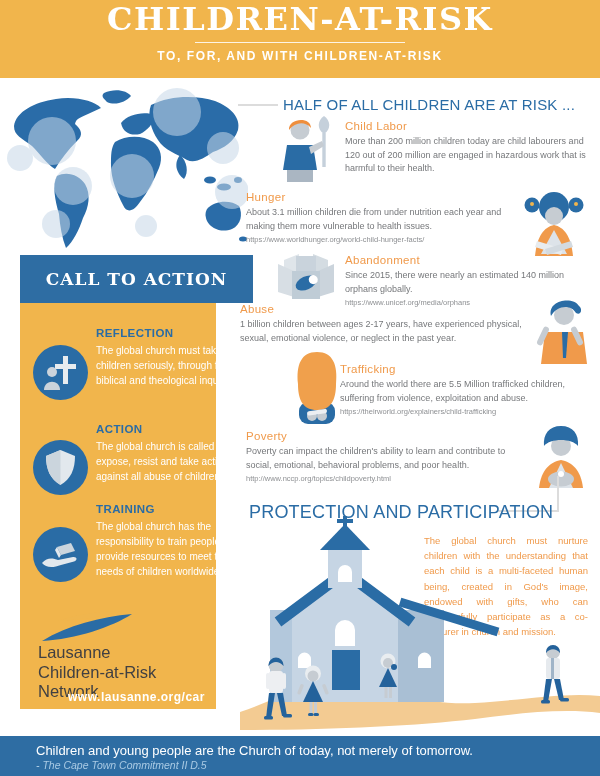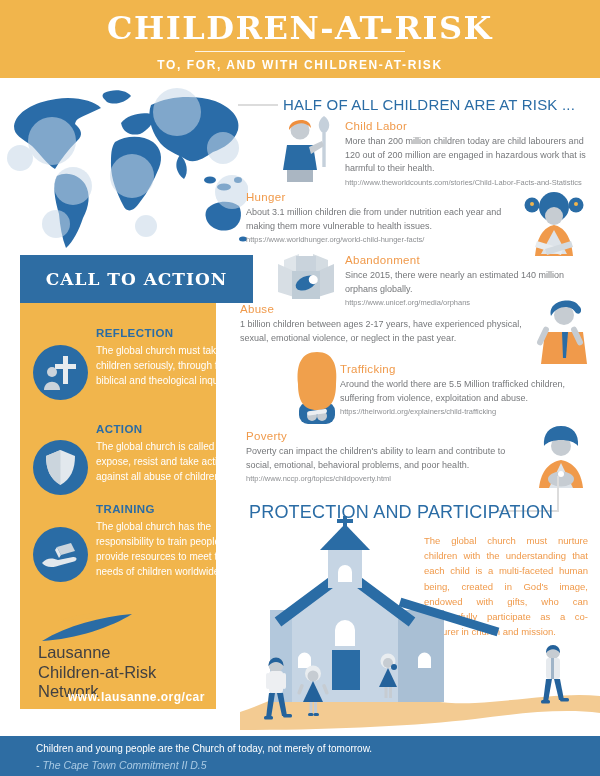--- a/index.html
+++ b/index.html
@@ -2,21 +2,21 @@
 <html><head>
 <meta charset="utf-8">
 <style>
   *{margin:0;padding:0;box-sizing:border-box}
   html,body{width:600px;height:776px}
   body{font-family:"Liberation Sans",sans-serif;background:#fff;overflow:hidden}
   .page{position:absolute;left:0;top:0;width:600px;height:776px;background:#fff}
 
   
   .banner{position:absolute;left:0;top:0;width:600px;height:78px;background:#F1B54C;text-align:center;color:#fff}
-  .banner-title{font-family:"DejaVu Serif",serif;font-weight:bold;font-size:32px;letter-spacing:1.5px;padding-top:9px}
+  .banner-title{font-family:"DejaVu Serif",serif;font-weight:bold;font-size:32px;letter-spacing:1.5px;}
   .banner-rule{width:210px;height:1px;background:rgba(255,255,255,.85);margin:4px auto 6px}
   .banner-sub{font-size:12px;font-weight:bold;letter-spacing:1.6px}
 
   
   .map{position:absolute;left:4px;top:84px;width:244px;height:168px}
 
   
   .risks-heading{position:absolute;left:283px;top:96px;width:312px;font-size:15px;font-weight:normal;color:#2A6CA5;letter-spacing:.2px}
   .risks-line{position:absolute;left:238px;top:104px;width:40px;height:2px;background:#DCDCDC}
   .risk{position:absolute}
@@ -59,21 +59,21 @@
   #cta-icon-reflection{left:13px;top:42px}
   #cta-icon-action{left:13px;top:137px}
   #cta-icon-training{left:13px;top:224px}
   .org-logo{position:absolute;left:18px;top:306px;width:95px;height:36px}
   .org-line1{position:absolute;left:18px;top:340px;font-size:16.5px;color:#414042}
   .org-line2{position:absolute;left:18px;top:360px;font-size:16.5px;color:#414042}
   .org-site{position:absolute;left:0;top:387px;width:233px;text-align:center;font-size:12px;font-weight:bold;color:#fff;letter-spacing:.5px}
 
   
   .footer{position:absolute;left:0;top:736px;width:600px;height:40px;background:#2E6DA3;color:#fff}
-  .footer-quote{position:absolute;left:36px;top:7px;font-size:10px}
+  .footer-quote{position:absolute;left:36px;top:7px;font-size:13px}
   .footer-attr{position:absolute;left:36px;top:23px;font-size:10.5px;font-style:italic;color:#A9CAE4}
 </style>
 </head>
 <body>
 
 <div class="page">
 
   <div class="banner">
     <div class="banner-title">CHILDREN-AT-RISK</div>
     <div class="banner-rule"></div>
@@ -116,21 +116,20 @@
     <rect x="44.3" y="19" width="3.4" height="34" fill="#C5D0DB"></rect>
     <circle cx="22" cy="16" r="9.5" fill="#C6CCD2"></circle>
     <path d="M11,16 C10,4 33,2 33,14 C27,7 17,8 11,16 Z" fill="#EF8E3C"></path>
     <path d="M9,31 L35,31 L39,56 L5,56 Z" fill="#2A6CA5"></path>
     <path d="M31,33 L44,27 L46,32 L33,40 Z" fill="#C6CCD2"></path>
     <rect x="9" y="56" width="26" height="12" fill="#AAB6C2"></rect>
   </svg>
   <div id="risk-childlabor" class="risk">
     <div class="risk-title">Child Labor</div>
     <div class="risk-text">More than 200 million children today are child labourers and 120 out of 200 million are engaged in hazardous work that is harmful to their health.</div>
-    <div class="risk-url">http://www.theworldcounts.com/stories/Child-Labor-Facts-and-Statistics</div>
   </div>
 
   <svg id="icon-hunger" class="risk-icon" viewBox="0 0 64 70">
     <circle cx="10" cy="15" r="7.5" fill="#2A6CA5"></circle>
       <circle cx="54" cy="15" r="7.5" fill="#2A6CA5"></circle>
     <circle cx="10" cy="14" r="2" fill="#F0B54D"></circle>
       <circle cx="54" cy="14" r="2" fill="#F0B54D"></circle>
     <circle cx="32" cy="17" r="15" fill="#2A6CA5"></circle>
     <circle cx="32" cy="26" r="9" fill="#C6CCD2"></circle>
     <path d="M13,66 C15,46 22,37 32,35 C42,37 49,46 51,66 Z" fill="#F09A4B"></path>

